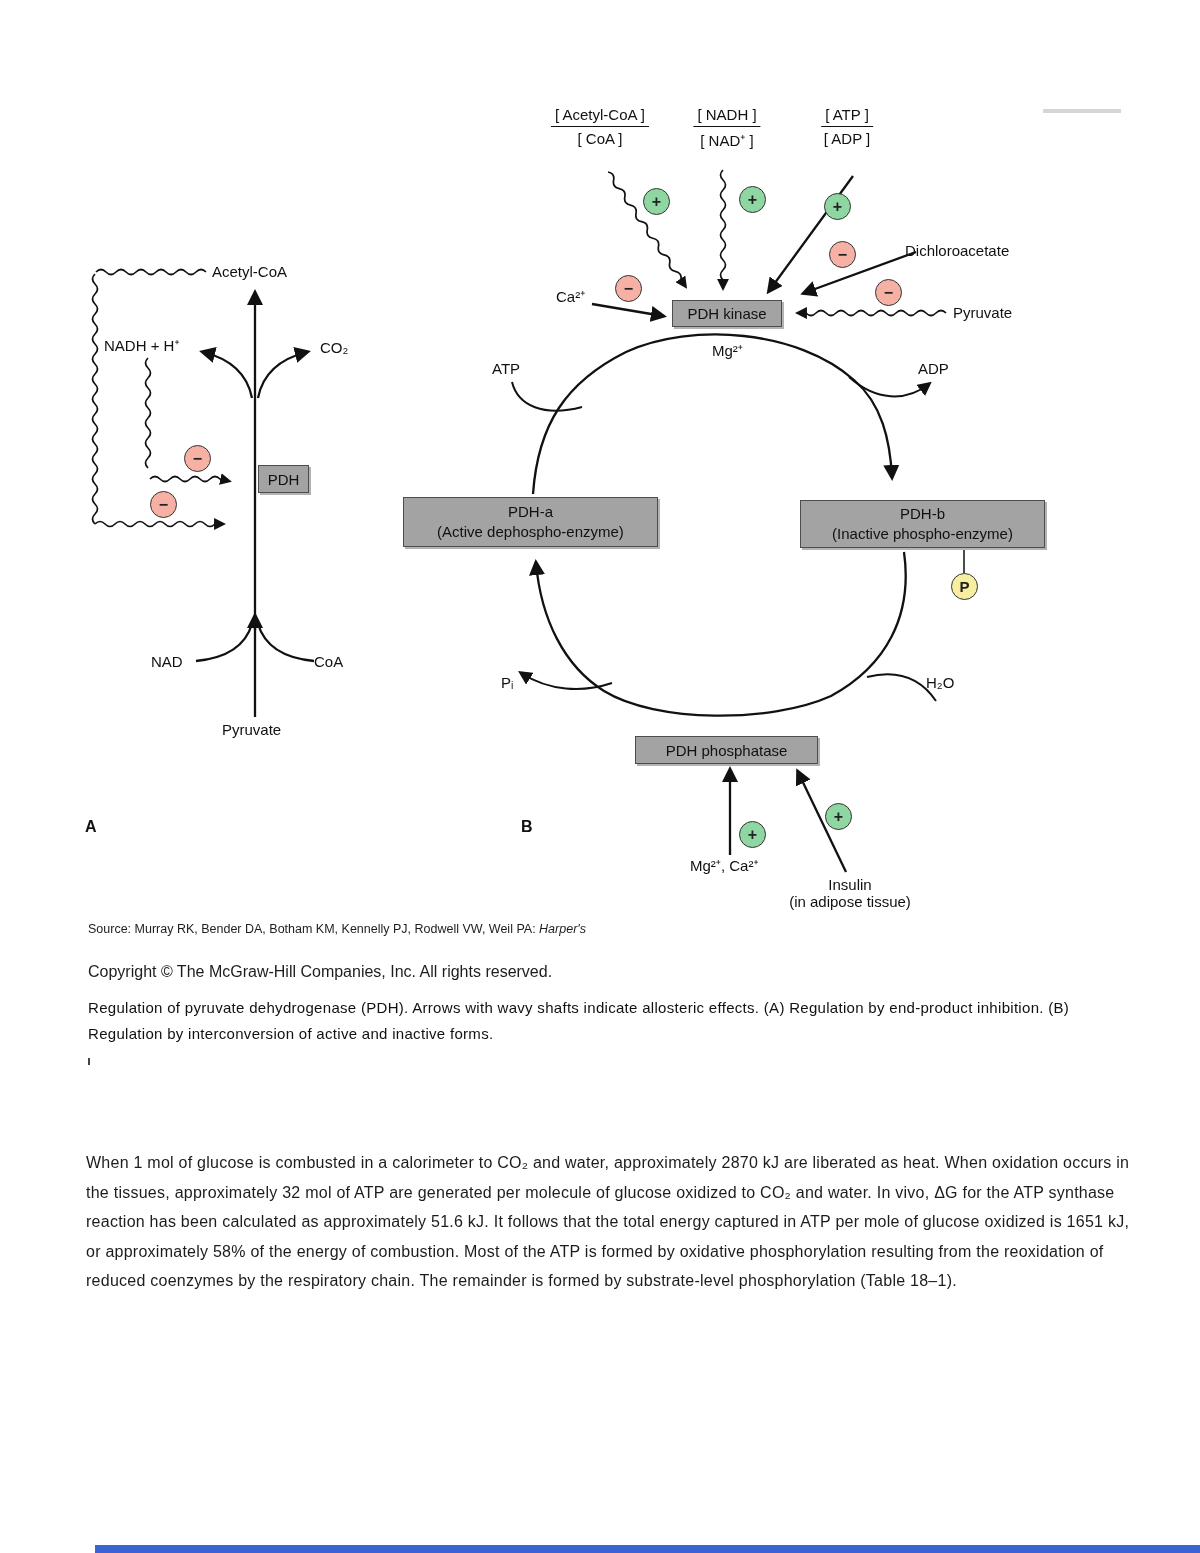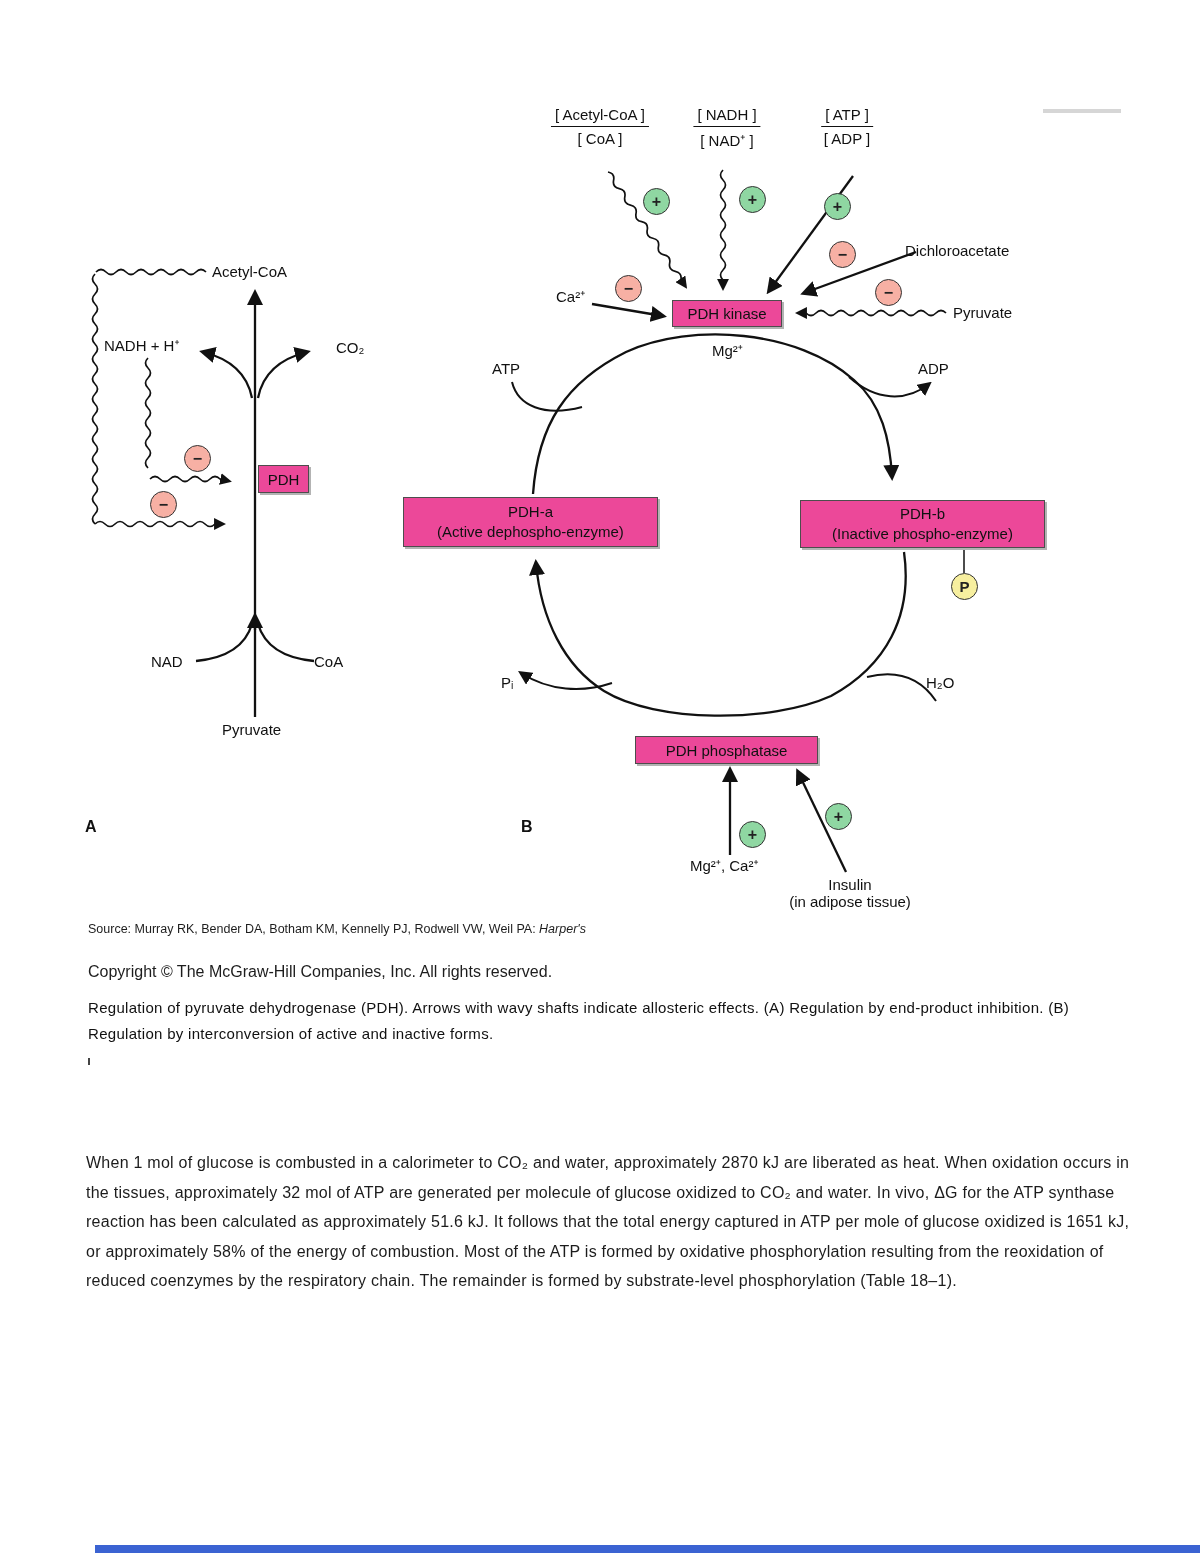--- a/index.html
+++ b/index.html
@@ -8,21 +8,21 @@
   
   #figure{position:absolute;left:0;top:0;width:1200px;height:940px;}
   .lines{position:absolute;left:0;top:0;}
   .lbl{position:absolute;font-size:15px;color:#111;white-space:nowrap;line-height:15px;}
   .lbl.bold{font-weight:bold;font-size:16px;}
   .lbl.center{transform:translateX(-50%);}
   .ratio{position:absolute;display:flex;flex-direction:column;align-items:center;
          font-size:15px;color:#111;transform:translateX(-50%);}
   .ratio .num{border-bottom:1.6px solid #111;padding:0 4px 3px;}
   .ratio .den{padding-top:3px;text-align:right;}
-  .box{position:absolute;background:#ec4899;border:1.6px solid #4d4d4d;
+  .box{position:absolute;background:#a3a3a3;border:1.6px solid #4d4d4d;
        box-shadow:2px 2px 0 #b3b3b3;display:flex;align-items:center;justify-content:center;
        text-align:center;font-size:15px;color:#111;box-sizing:border-box;}
   .box.multi{flex-direction:column;line-height:20px;}
   .circ{position:absolute;width:27px;height:27px;border-radius:50%;border:1.7px solid #333;
         display:flex;align-items:center;justify-content:center;font-size:16px;font-weight:bold;
         color:#222;box-sizing:border-box;line-height:1;}
   .plus{background:#8fd7a2;}
   .minus{background:#f7b0a4;}
   .pcirc{background:#f7ef9f;font-size:15px;}
   
@@ -88,21 +88,21 @@
         <path d="M612 683 C582 693 549 691 521 673" stroke-width="2" marker-end="url(#ah)"></path>
         <path d="M936 701 C921 679 899 669 867 677" stroke-width="2"></path>
         <path d="M730 855 L730 770" stroke-width="2.3" marker-end="url(#ah)"></path>
         <path d="M846 872 L798 772" stroke-width="2.3" marker-end="url(#ah)"></path>
         <path d="M964 549 L964 573" stroke-width="1.5"></path>
       </g>
     </svg>
 
     <div class="lbl" style="left:212px;top:264px">Acetyl-CoA</div>
     <div class="lbl" style="left:104px;top:338px">NADH + H⁺</div>
-    <div class="lbl" style="left:336px;top:340px">CO₂</div>
+    <div class="lbl" style="left:320px;top:340px">CO₂</div>
     <div class="circ minus" style="left:184px;top:445px">−</div>
     <div class="circ minus" style="left:150px;top:491px">−</div>
     <div class="box" style="left:258px;top:465px;width:51px;height:28px">PDH</div>
     <div class="lbl" style="left:151px;top:654px">NAD</div>
     <div class="lbl" style="left:314px;top:654px">CoA</div>
     <div class="lbl" style="left:222px;top:722px">Pyruvate</div>
     <div class="lbl bold" style="left:85px;top:819px">A</div>
 
     <div class="ratio" style="left:600px;top:106px">
       <div class="num">[ Acetyl-CoA ]</div>

